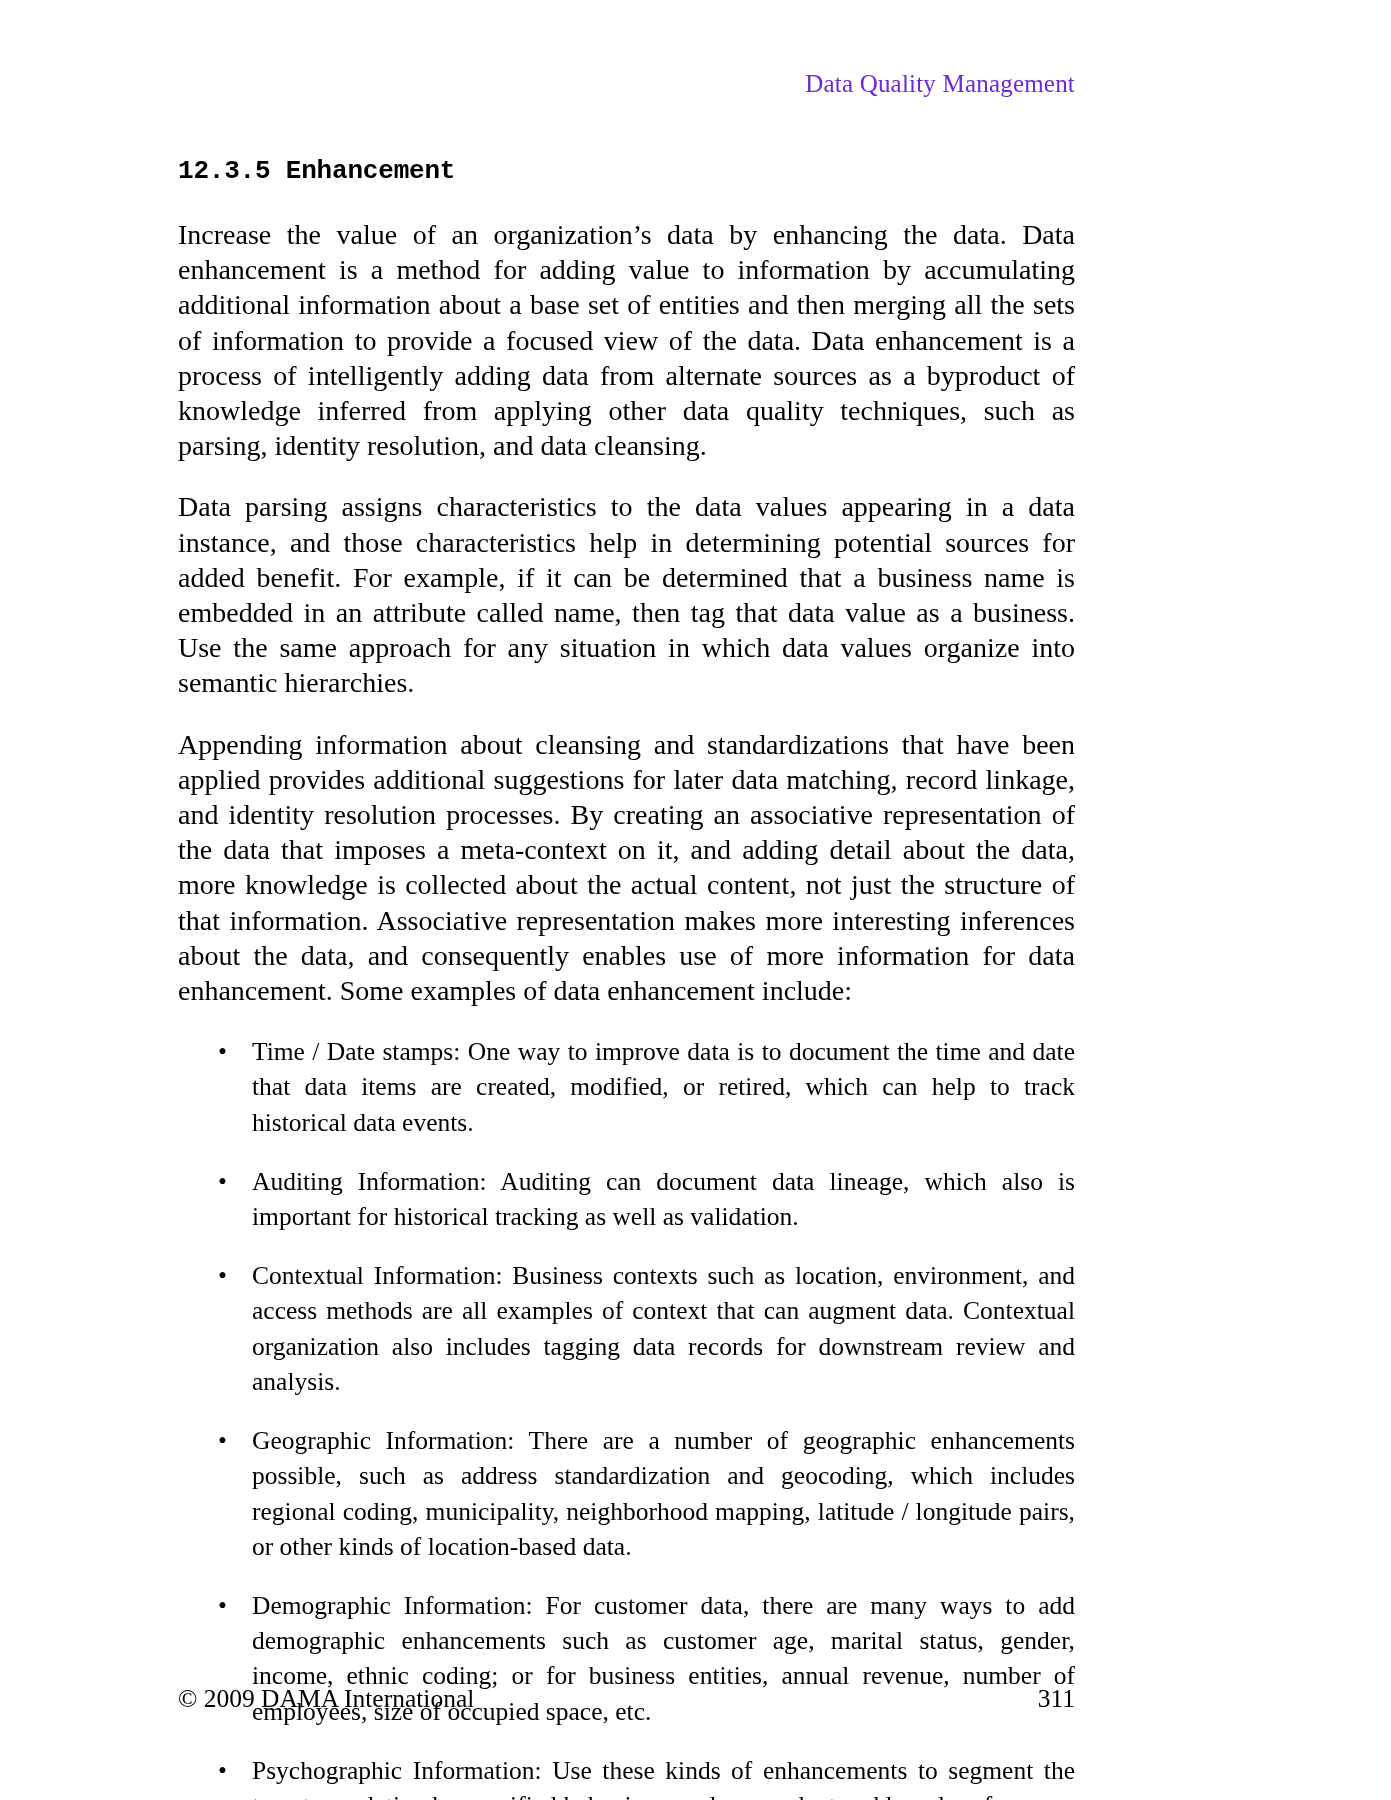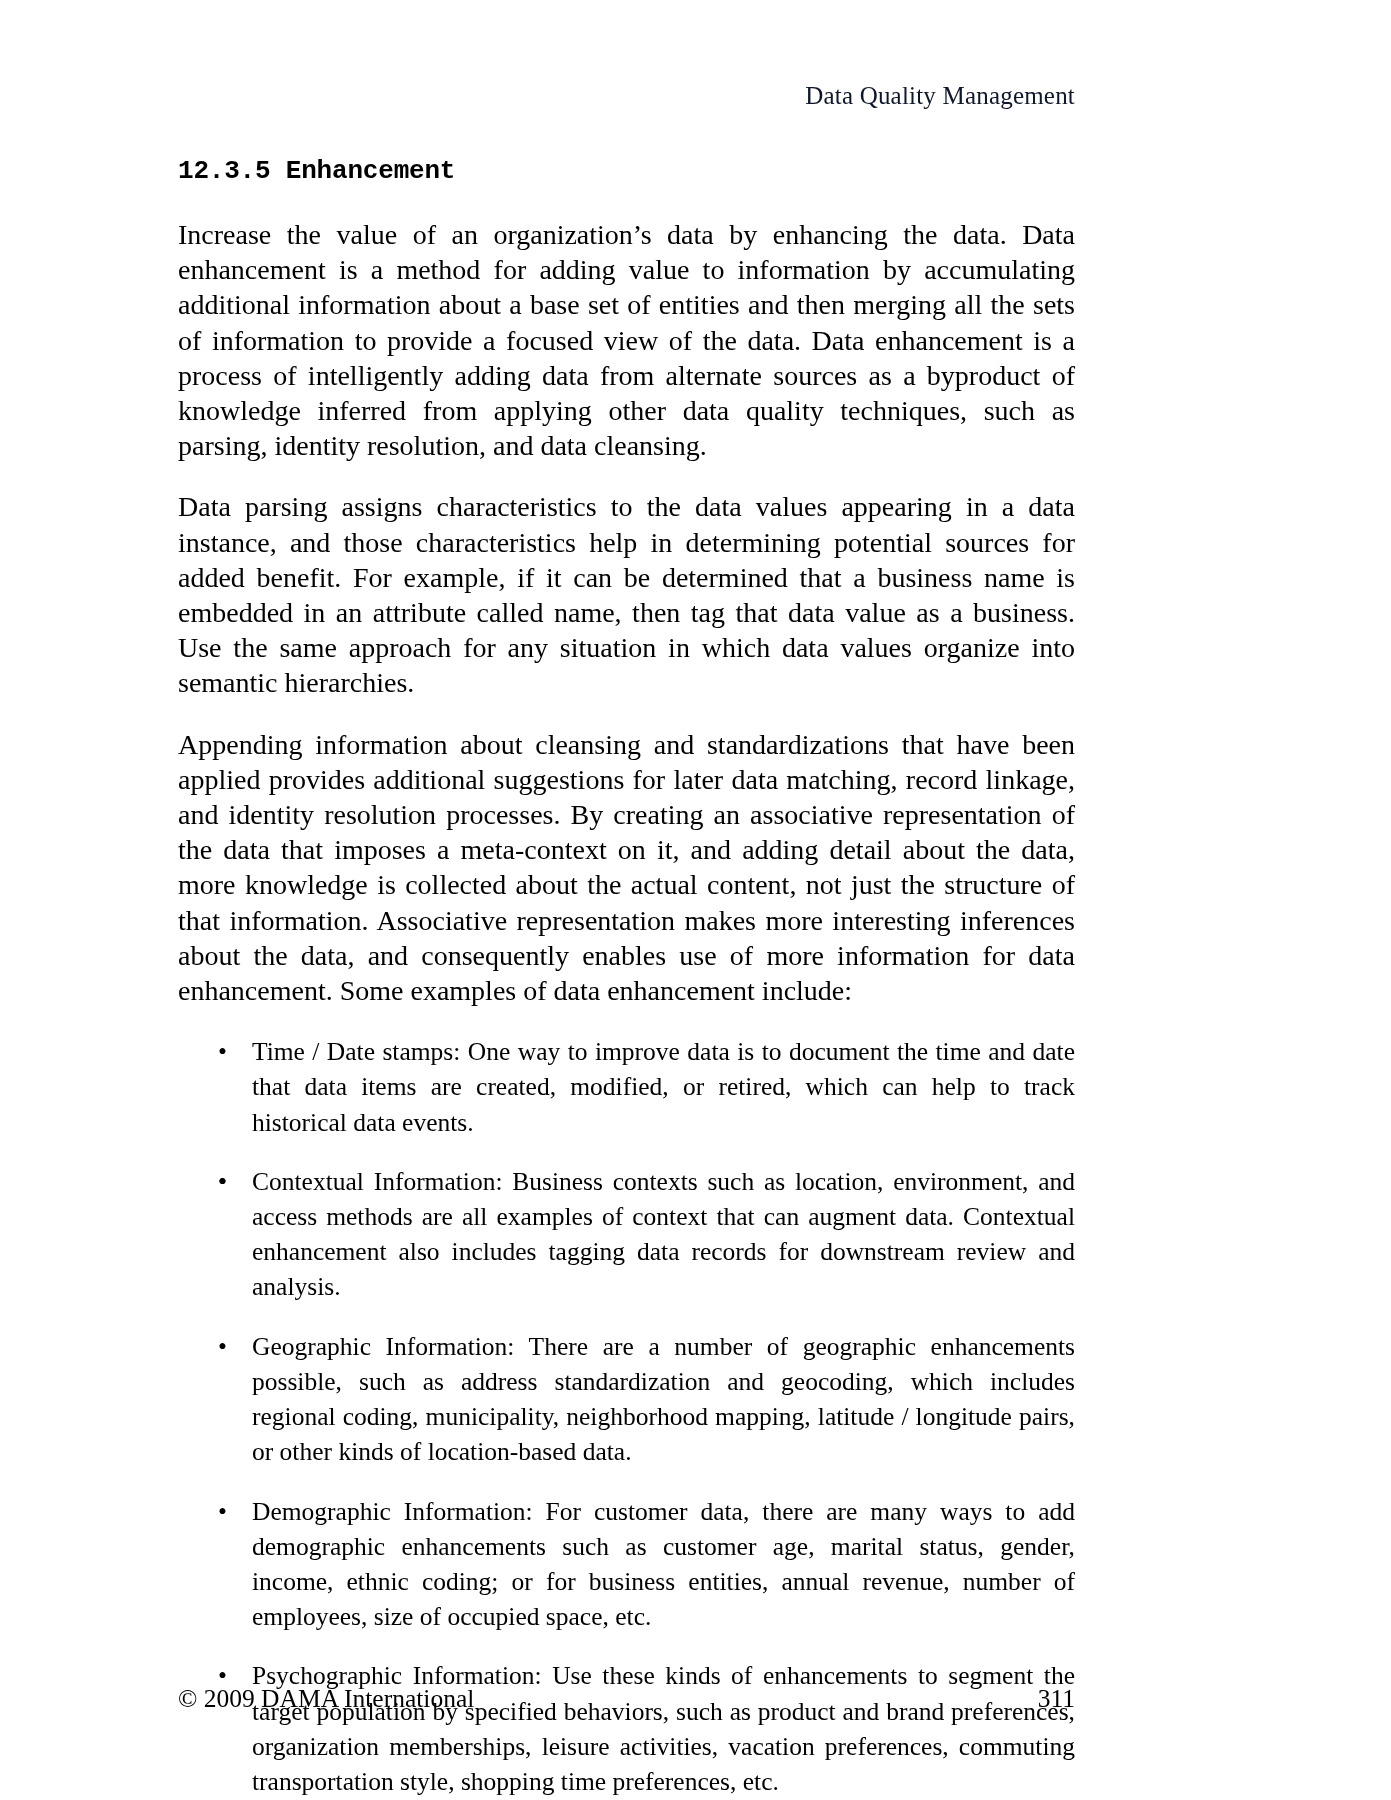--- a/index.html
+++ b/index.html
@@ -21,27 +21,27 @@
     top: 0;
     width: 1391px;
     height: 1800px;
     box-sizing: border-box;
     padding: 0;
     background: #ffffff;
   }
   .running-header {
     position: absolute;
     left: 178px;
-    top: 80px;
+    top: 68px;
     width: 897px;
     text-align: right;
     font-family: "Liberation Serif", "DejaVu Serif", serif;
     font-size: 25px;
     line-height: 32px;
-    color: #0f172a;
+    color: #6d28d9;
     letter-spacing: 0.2px;
   }
   .content {
     position: absolute;
     left: 178px;
     top: 155px;
     width: 897px;
   }
   .section-heading {
     font-family: Liberation Mono, monospace;
@@ -117,24 +117,25 @@
     <p class="body-para">Data parsing assigns characteristics to the data values appearing in a data instance, and those characteristics help in determining potential sources for added benefit. For example, if it can be determined that a business name is embedded in an attribute called name, then tag that data value as a business. Use the same approach for any situation in which data values organize into semantic hierarchies.</p>
     <p class="body-para">Appending information about cleansing and standardizations that have been applied provides additional suggestions for later data matching, record linkage, and identity resolution processes. By creating an associative representation of the data that imposes a meta-context on it, and adding detail about the data, more knowledge is collected about the actual content, not just the structure of that information. Associative representation makes more interesting inferences about the data, and consequently enables use of more information for data enhancement. Some examples of data enhancement include:</p>
 
     <ul class="bullet-list">
       <li>
         <span class="bullet-marker">•</span>
         <span>Time / Date stamps: One way to improve data is to document the time and date that data items are created, modified, or retired, which can help to track historical data events.</span>
       </li>
       <li>
         <span class="bullet-marker">•</span>
+        <span>Auditing Information: Auditing can document data lineage, which also is important for historical tracking as well as validation.</span>
       </li>
       <li>
         <span class="bullet-marker">•</span>
-        <span>Contextual Information: Business contexts such as location, environment, and access methods are all examples of context that can augment data. Contextual enhancement also includes tagging data records for downstream review and analysis.</span>
+        <span>Contextual Information: Business contexts such as location, environment, and access methods are all examples of context that can augment data. Contextual organization also includes tagging data records for downstream review and analysis.</span>
       </li>
       <li>
         <span class="bullet-marker">•</span>
         <span>Geographic Information: There are a number of geographic enhancements possible, such as address standardization and geocoding, which includes regional coding, municipality, neighborhood mapping, latitude / longitude pairs, or other kinds of location-based data.</span>
       </li>
       <li>
         <span class="bullet-marker">•</span>
         <span>Demographic Information: For customer data, there are many ways to add demographic enhancements such as customer age, marital status, gender, income, ethnic coding; or for business entities, annual revenue, number of employees, size of occupied space, etc.</span>
       </li>
       <li>

